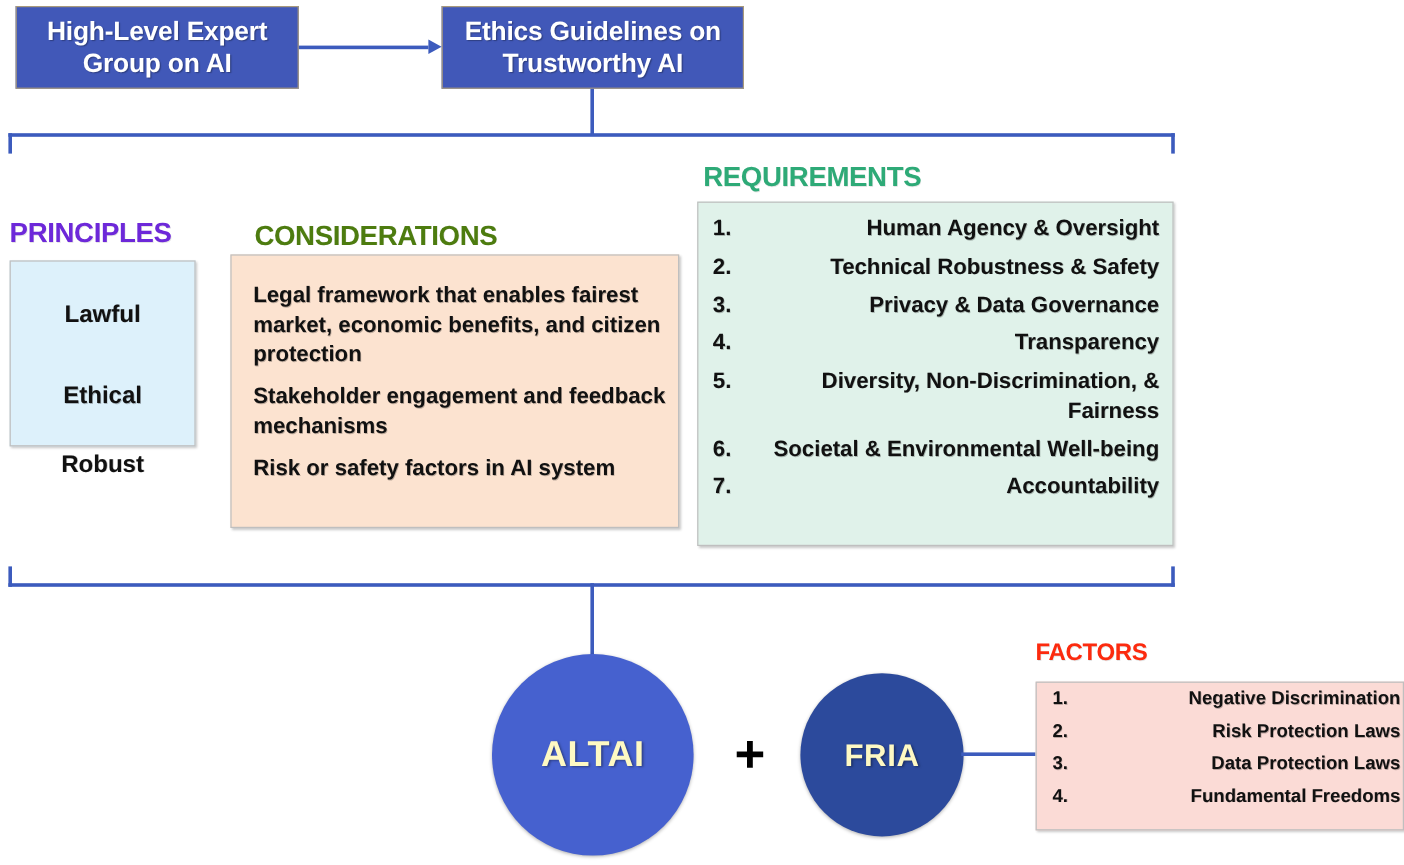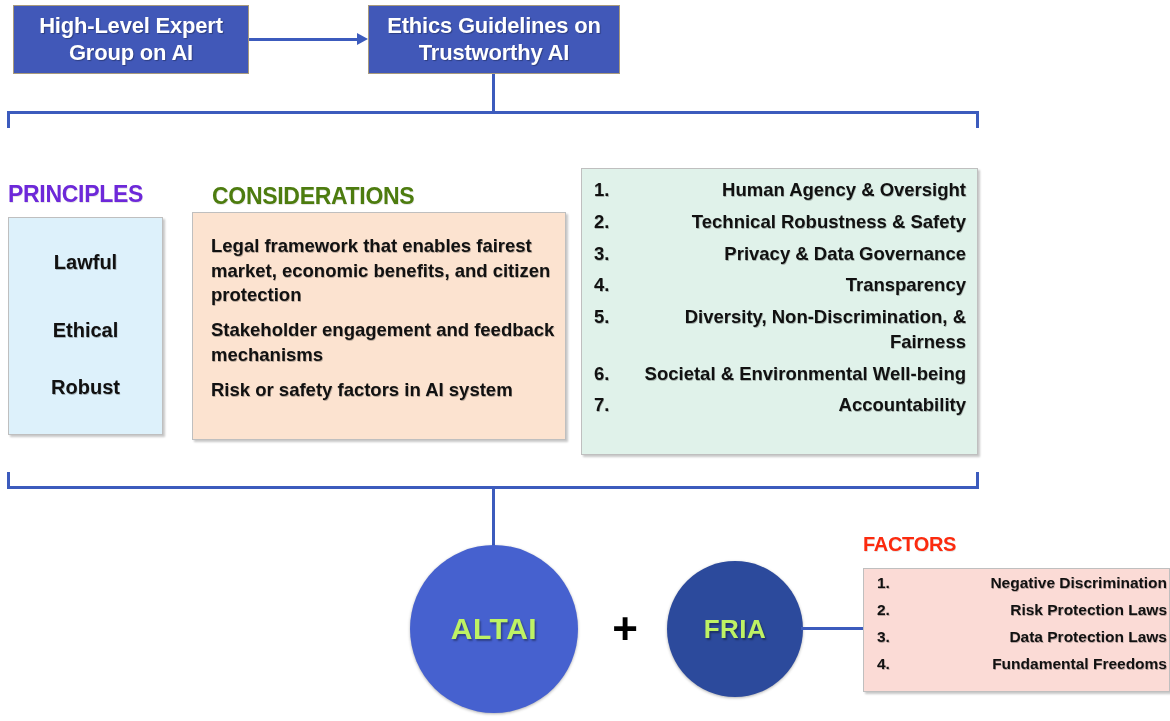--- a/index.html
+++ b/index.html
@@ -71,21 +71,21 @@
   #hd-factors       { left: 863px; top: 533px; color: #fc2a0e; font-size: 20px; }
 
   
   .panel {
     position: absolute;
     border: 1px solid #bfbfbf;
     box-sizing: border-box;
     box-shadow: 1.5px 1.5px 2px rgba(0,0,0,0.22);
   }
   #panel-principles {
-    left: 8px; top: 217px; width: 155px; height: 218px;
+    left: 8px; top: 217px; width: 155px; height: 155px;
     background: #ddf1fb;
   }
   #panel-considerations {
     left: 192px; top: 212px; width: 374px; height: 228px;
     background: #fce3d0;
   }
   #panel-requirements {
     left: 581px; top: 168px; width: 397px; height: 287px;
     background: #e0f2ea;
   }
@@ -157,21 +157,21 @@
   }
   #list-factors .num { width: 32px; }
 
   
   .circle {
     position: absolute;
     border-radius: 50%;
     display: flex;
     align-items: center;
     justify-content: center;
-    color: #bef264;
+    color: #fef9c3;
     font-weight: bold;
     letter-spacing: 0.5px;
     text-shadow: 1.5px 1.5px 2px rgba(0,0,0,0.35);
   }
   #circle-altai {
     left: 410px; top: 545px; width: 168px; height: 168px;
     background: #4661cf;
     font-size: 30px;
     box-shadow: 0 1px 3px rgba(0,0,0,0.30);
   }
@@ -223,20 +223,21 @@
   </div>
 
   <div class="heading" id="hd-considerations">CONSIDERATIONS</div>
 
   <div class="panel" id="panel-considerations">
     <div class="consideration" style="top:21px;">Legal framework that enables fairest market, economic benefits, and citizen protection</div>
     <div class="consideration" style="top:105px;">Stakeholder engagement and feedback mechanisms</div>
     <div class="consideration" style="top:165px;">Risk or safety factors in AI system</div>
   </div>
 
+  <div class="heading" id="hd-requirements">REQUIREMENTS</div>
 
   <div class="panel" id="panel-requirements"></div>
 
   <ul class="numlist" id="list-requirements">
     <li class="numitem">
       <span class="num">1.</span>
       <span class="txt">Human Agency &amp; Oversight</span>
     </li>
     <li class="numitem">
       <span class="num">2.</span>

